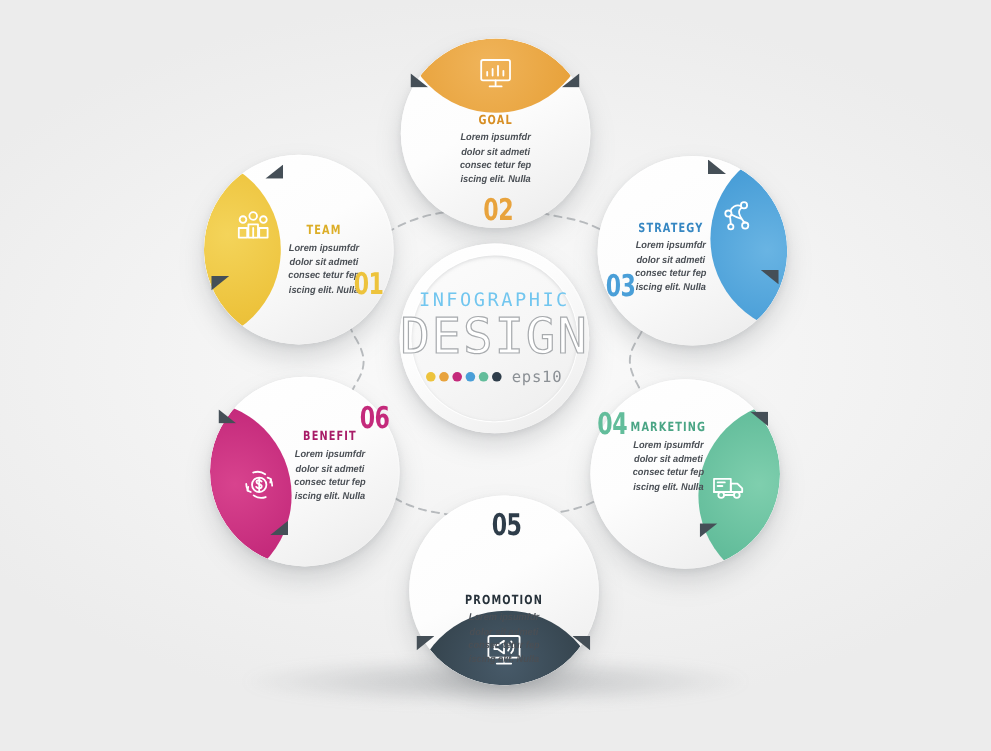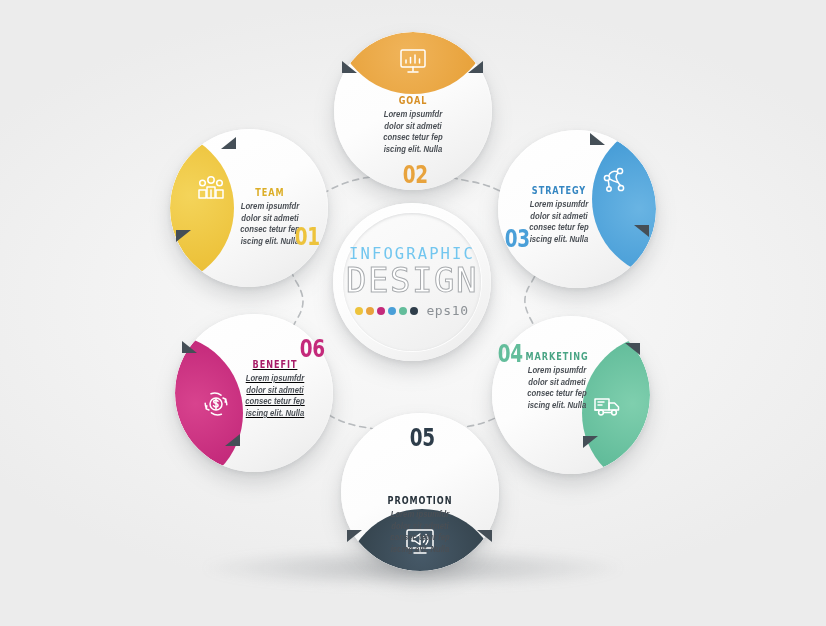--- a/index.html
+++ b/index.html
@@ -38,21 +38,21 @@
     position:absolute;left:10px;top:10px;right:10px;bottom:10px;border-radius:50%;
     background:linear-gradient(150deg,#fcfcfc 0%,#f6f6f6 55%,#ededed 100%);
     box-shadow:inset 0 1px 3px rgba(160,163,166,.35), 0 0 0 1px rgba(255,255,255,.85);
   }
   .center-content{position:relative;z-index:3;text-align:center;line-height:1;}
   .center-top{
     font-size:15.5px;letter-spacing:2.1px;color:#72c6ef;font-weight:400;
     font-family:"DejaVu Sans Mono", monospace;
   }
   .center-main{
-    font-size:34px;letter-spacing:1.5px;color:#ffffff;font-weight:400;margin-top:1px;
+    font-size:41px;letter-spacing:1.5px;color:#ffffff;font-weight:400;margin-top:1px;
     font-family:"DejaVu Sans Mono", monospace;
     -webkit-text-stroke:1px #a8abae;
     text-shadow:0 1px 0 rgba(255,255,255,.6);
   }
   .center-bottom{
     display:flex;align-items:center;justify-content:center;gap:3px;margin-top:7px;
   }
   .cdot{width:8px;height:8px;border-radius:50%;display:block;}
   .eps{font-size:13px;letter-spacing:.6px;color:#8b9095;margin-left:5px;
        font-family:"DejaVu Sans Mono", monospace;}
@@ -305,21 +305,21 @@
         <path d="M18 13.3c-.6-.8-1.4-1.1-2.3-1.1-1.2 0-2 .6-2 1.5 0 2.1 4.4 1.2 4.4 3.5 0 1-.9 1.7-2.2 1.7-1 0-1.9-.4-2.4-1.2"></path>
         <path d="M16 10.7v10.6"></path>
         <path d="M25.5 11.5a11 11 0 0 1 1.3 5.2"></path>
         <path d="M23 10l2.8 1.2-.6 3"></path>
         <path d="M6.5 20.5a11 11 0 0 1-1.3-5.2"></path>
         <path d="M9 22l-2.8-1.2.6-3"></path>
         <path d="M11 5.8a11 11 0 0 1 10 1.4"></path>
         <path d="M21.4 26.2a11 11 0 0 1-10-1.4"></path>
       </svg>
     </div>
-    <div class="seg-text" style="left:57px;top:44px;text-decoration:underline;">
+    <div class="seg-text" style="left:57px;top:44px;">
       <div class="seg-title" style="color:#a81c68;">BENEFIT</div>
       <div class="seg-body">
         <div>Lorem ipsumfdr</div>
         <div>dolor sit admeti</div>
         <div>consec tetur fep</div>
         <div>iscing elit. Nulla</div>
       </div>
     </div>
     <div class="seg-num" style="left:122px;top:20px;color:#c42a7b;">06</div>
   </div>

